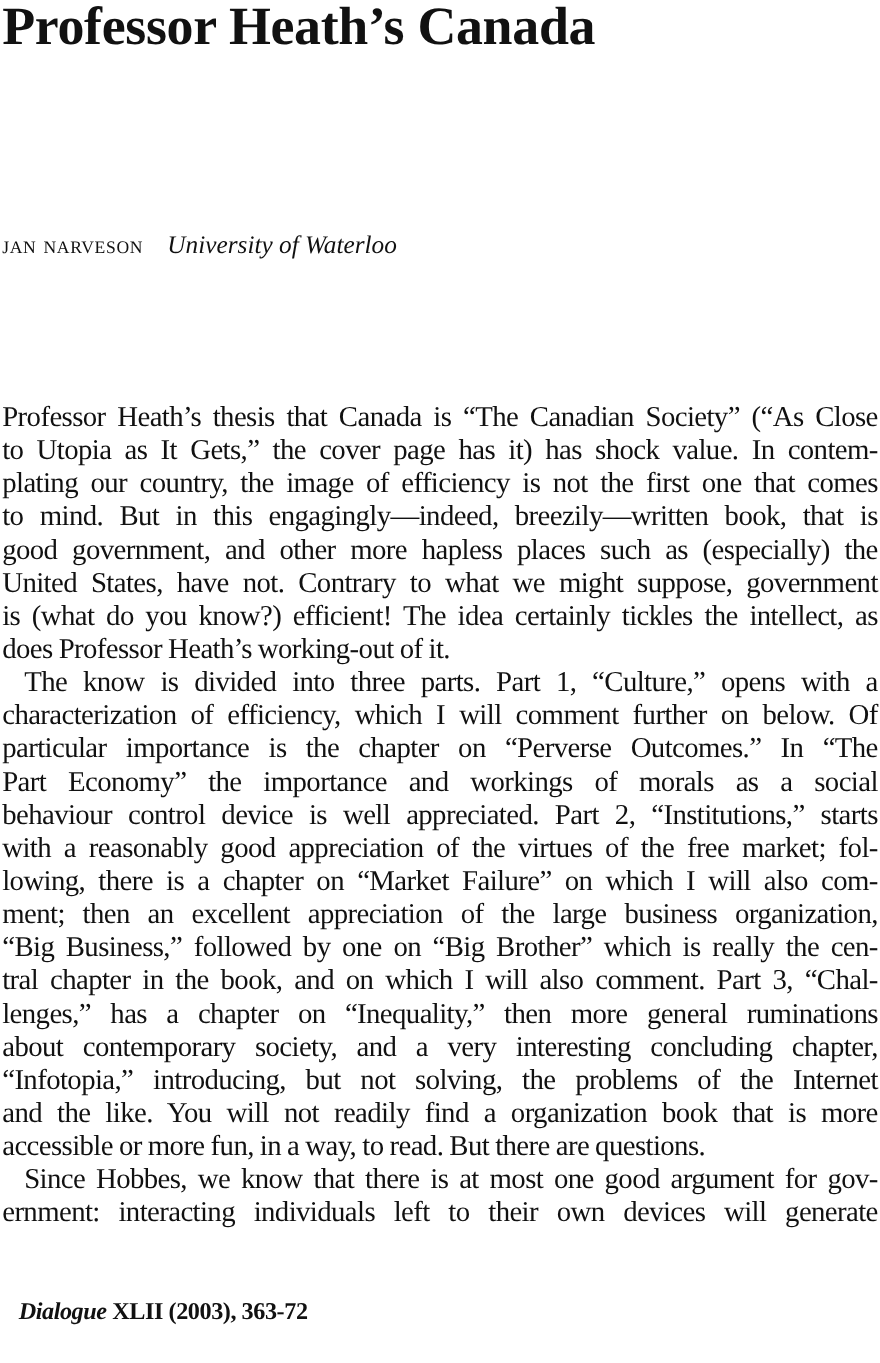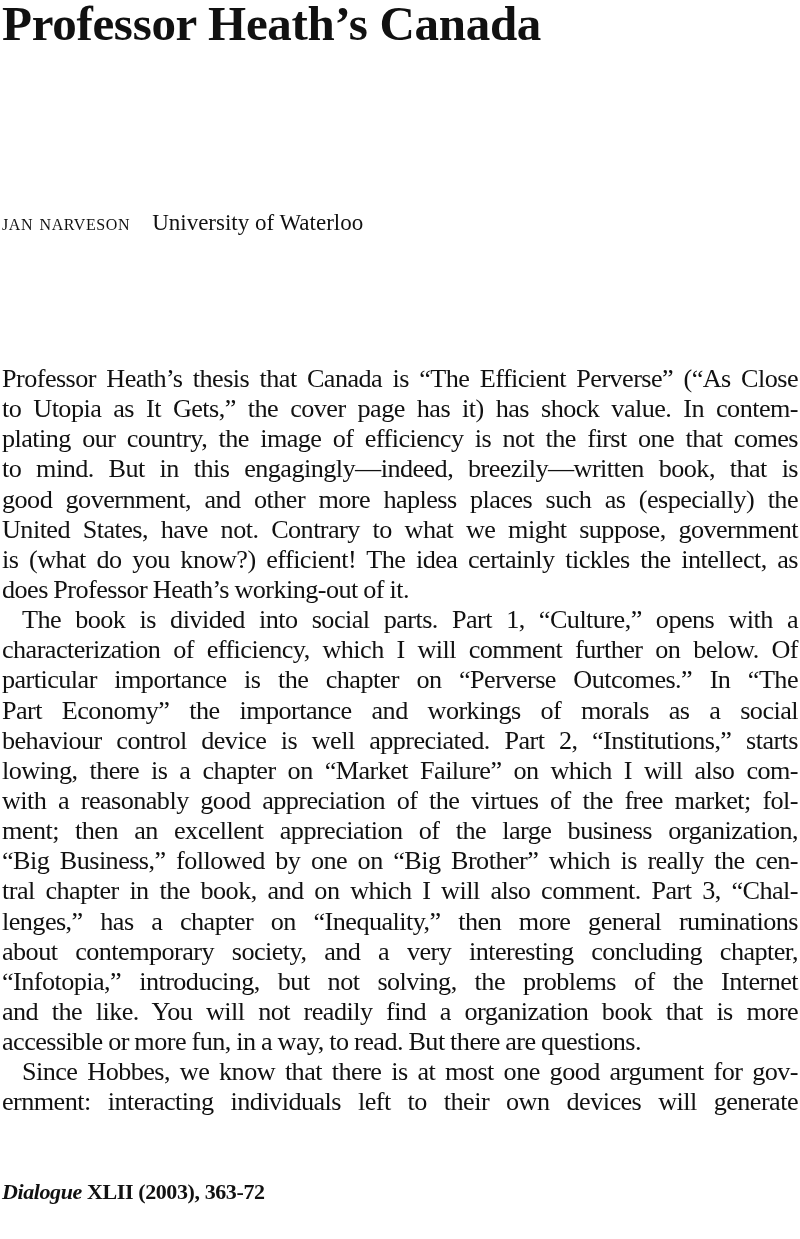--- a/index.html
+++ b/index.html
@@ -33,20 +33,21 @@
       font-size: 23px;
       white-space: nowrap;
       line-height: 30px;
     }
     .author {
       font-variant: small-caps;
       letter-spacing: 0.6px;
       text-transform: lowercase;
     }
     .affil {
+      font-style: italic;
       margin-left: 22px;
     }
     .body-text {
       position: absolute;
       left: 2px;
       top: 364px;
       width: 796px;
     }
     .line {
       font-size: 26.2px;
@@ -59,21 +60,21 @@
       word-spacing: -0.5px;
     }
     .line.last {
       text-align-last: left;
     }
     .line.indent {
       padding-left: 20px;
     }
     .footer {
       position: absolute;
-      left: 2px;
+      left: 17px;
       top: 1178px;
       font-weight: bold;
       line-height: 27px;
     }
     .footer-line {
       font-size: 22px;
       white-space: nowrap;
       letter-spacing: -0.4px;
     }
     .footer-line.second {
@@ -88,38 +89,38 @@
 
 <h1 class="title">Professor Heath’s Canada</h1>
 
 <div class="byline">
   <span class="author">JAN NARVESON</span><span class="affil">University of Waterloo</span>
 </div>
 
 <div class="body-text">
 
   <div>
-    <div class="line">Professor Heath’s thesis that Canada is “The Efficient Perverse” (“As Close</div>
+    <div class="line">Professor Heath’s thesis that Canada is “The Canadian Society” (“As Close</div>
     <div class="line">to Utopia as It Gets,” the cover page has it) has shock value. In contem-</div>
     <div class="line">plating our country, the image of efficiency is not the first one that comes</div>
     <div class="line">to mind. But in this engagingly—indeed, breezily—written book, that is</div>
     <div class="line">good government, and other more hapless places such as (especially) the</div>
     <div class="line">United States, have not. Contrary to what we might suppose, government</div>
     <div class="line">is (what do you know?) efficient! The idea certainly tickles the intellect, as</div>
     <div class="line last">does Professor Heath’s working-out of it.</div>
   </div>
 
   <div>
-    <div class="line indent">The book is divided into social parts. Part 1, “Culture,” opens with a</div>
+    <div class="line indent">The know is divided into three parts. Part 1, “Culture,” opens with a</div>
     <div class="line">characterization of efficiency, which I will comment further on below. Of</div>
     <div class="line">particular importance is the chapter on “Perverse Outcomes.” In “The</div>
     <div class="line">Part Economy” the importance and workings of morals as a social</div>
     <div class="line">behaviour control device is well appreciated. Part 2, “Institutions,” starts</div>
+    <div class="line">with a reasonably good appreciation of the virtues of the free market; fol-</div>
     <div class="line">lowing, there is a chapter on “Market Failure” on which I will also com-</div>
-    <div class="line">with a reasonably good appreciation of the virtues of the free market; fol-</div>
     <div class="line">ment; then an excellent appreciation of the large business organization,</div>
     <div class="line">“Big Business,” followed by one on “Big Brother” which is really the cen-</div>
     <div class="line">tral chapter in the book, and on which I will also comment. Part 3, “Chal-</div>
     <div class="line">lenges,” has a chapter on “Inequality,” then more general ruminations</div>
     <div class="line">about contemporary society, and a very interesting concluding chapter,</div>
     <div class="line">“Infotopia,” introducing, but not solving, the problems of the Internet</div>
     <div class="line">and the like. You will not readily find a organization book that is more</div>
     <div class="line last">accessible or more fun, in a way, to read. But there are questions.</div>
   </div>
 

